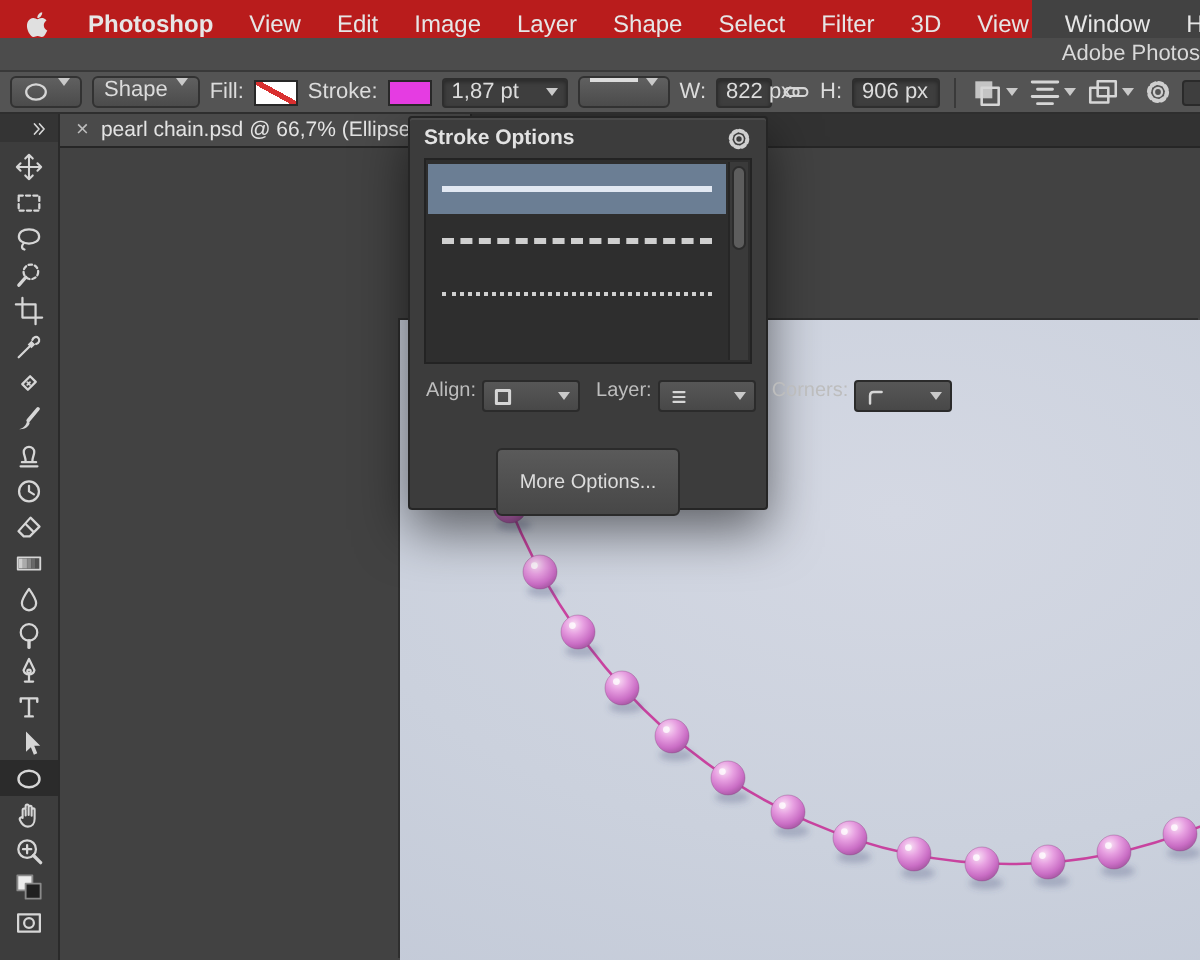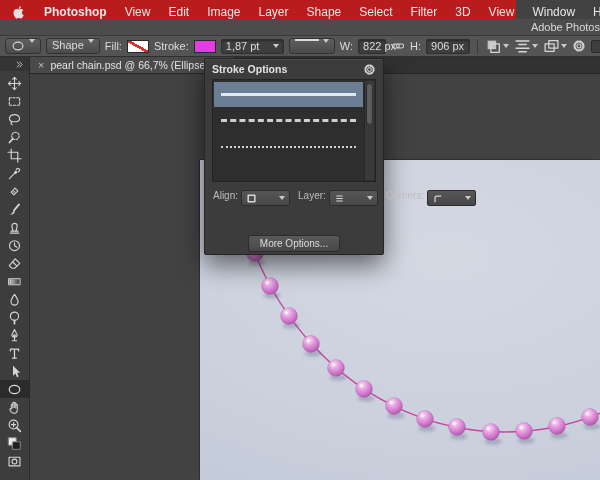--- a/index.html
+++ b/index.html
@@ -78,21 +78,21 @@
   .line.dashed{border-top-style:dashed}
   .line.dotted{border-top:2px dotted #cfcfcf}
   .scrollbar{position:absolute;right:1px;top:1px;bottom:1px;width:10px;background:#3a3a3a;border-left:1px solid #262626;box-sizing:border-box}
   .scroll-thumb{position:absolute;left:1px;right:1px;top:2px;height:42px;background:#5d5d5d;border-radius:4px;border:1px solid #2c2c2c;box-sizing:border-box}
   .panel-controls{display:flex;gap:8px;padding:8px 8px 0}
   .ctrl{display:flex;gap:3px}
   .ctrl-label{color:#bdbdbd}
   .mini-select{width:49px;height:16px;background:linear-gradient(#575757,#484848);border:1px solid #2b2b2b;
     border-radius:2px;display:flex;align-items:center;justify-content:space-between;padding:0 4px;box-sizing:border-box}
   .mini-icon{width:11px;height:11px}
-  .more-btn{display:block;margin:29px auto 0;height:17px;padding:0 11px;background:linear-gradient(#5a5a5a,#474747);
+  .more-btn{display:block;margin:18px auto 0;height:34px;padding:0 11px;background:linear-gradient(#5a5a5a,#474747);
     border:1px solid #2b2b2b;border-radius:3px;color:#ddd;font-size:10px;font-family:"Liberation Sans",sans-serif}
 </style>
 </head>
 <body>
 
 <div class="menu-bar">
   <span class="apple">
       <svg viewBox="0 0 16 16">
         <path d="M12.2 8.7c0-1.9 1.6-2.8 1.7-2.9-.9-1.3-2.3-1.5-2.8-1.5-1.2-.1-2.3.7-2.9.7-.6 0-1.5-.7-2.5-.7-1.3 0-2.5.8-3.2 2-1.4 2.4-.4 5.9 1 7.8.6.9 1.4 2 2.4 1.9 1 0 1.3-.6 2.5-.6s1.5.6 2.5.6 1.7-.9 2.3-1.9c.8-1.1 1.1-2.1 1.1-2.2 0 0-2.1-.8-2.1-3.2z" fill="#e0e0e0" stroke="none"></path>
         <path d="M10.4 3.2c.5-.6.9-1.5.8-2.4-.8 0-1.7.5-2.2 1.2-.5.6-.9 1.5-.8 2.3.9.1 1.7-.4 2.2-1.1z" fill="#e0e0e0" stroke="none"></path>

